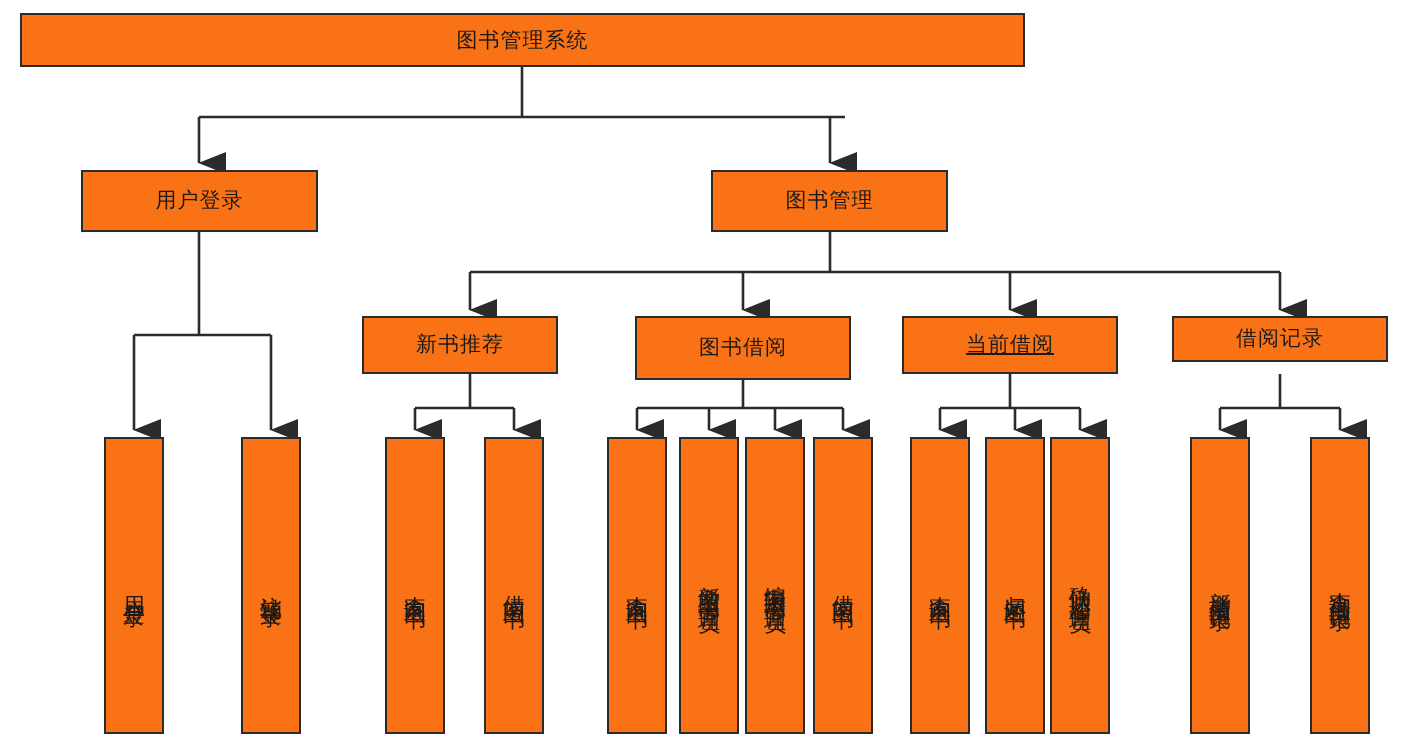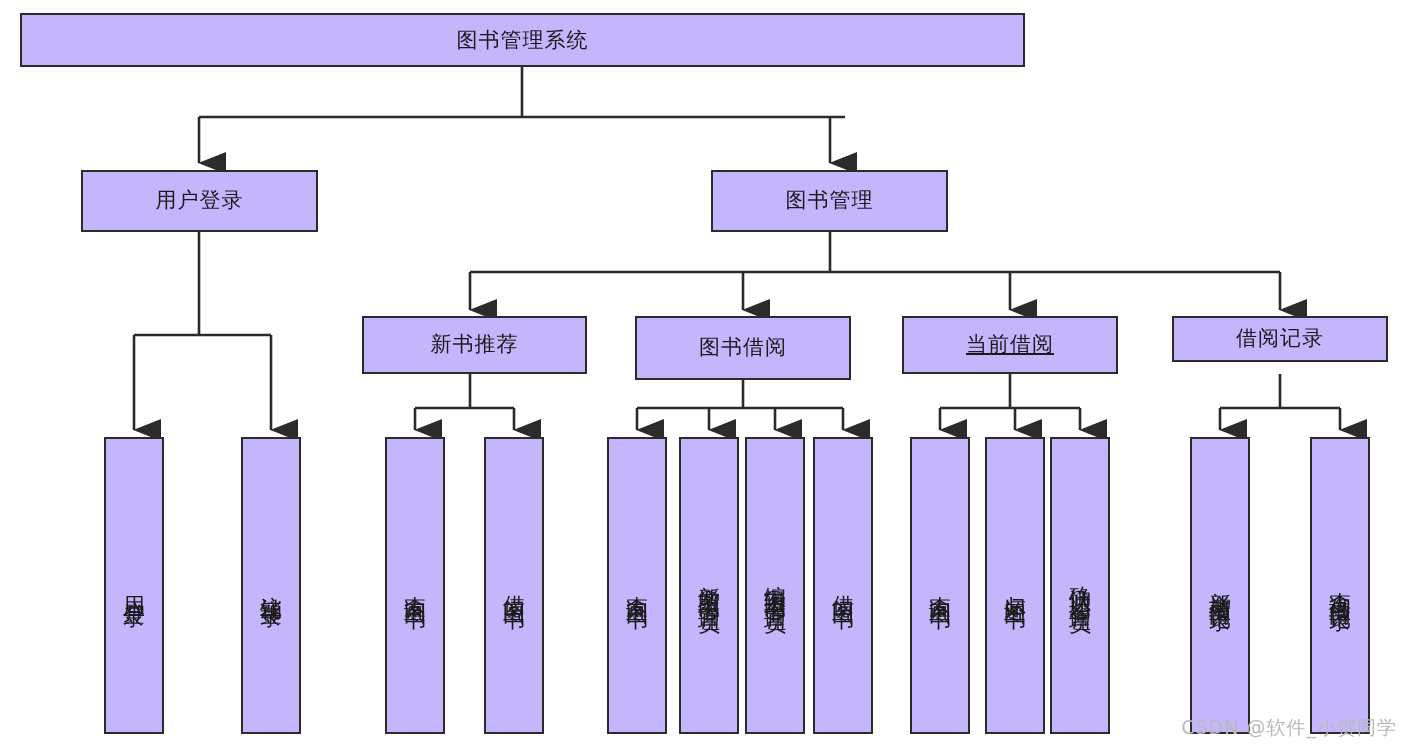--- a/index.html
+++ b/index.html
@@ -20,21 +20,21 @@
     position:absolute;
     left:0; top:0;
     width:1405px;
     height:747px;
     pointer-events:none;
   }
   
   .node{
     position:absolute;
     box-sizing:border-box;
-    background:#c4b5fd;
+    background:#f97316;
     border:2px solid #2b2b2b;
     display:flex;
     align-items:center;
     justify-content:center;
     color:#1a1a1a;
   }
   .node.horiz{
     font-size:21px;
     letter-spacing:1px;
     line-height:1;
@@ -130,21 +130,21 @@
     <span>图书管理系统</span>
   </div>
 
   <div class="node horiz" style="left:81px;top:170px;width:237px;height:62px;">
     <span>用户登录</span>
   </div>
   <div class="node horiz" style="left:711px;top:170px;width:237px;height:62px;">
     <span>图书管理</span>
   </div>
 
-  <div class="node horiz" style="left:362px;top:316px;width:225px;height:58px;">
+  <div class="node horiz" style="left:362px;top:316px;width:196px;height:58px;">
     <span>新书推荐</span>
   </div>
   <div class="node horiz" style="left:635px;top:316px;width:216px;height:64px;">
     <span>图书借阅</span>
   </div>
   <div class="node horiz" style="left:902px;top:316px;width:216px;height:58px;text-decoration:underline;">
     <span>当前借阅</span>
   </div>
   <div class="node horiz" style="left:1172px;top:316px;width:216px;height:46px;">
     <span>借阅记录</span>
@@ -187,14 +187,13 @@
     <span class="vtext">确认归还（管理员）</span>
   </div>
 
   <div class="node leaf" style="left:1190px;top:437px;width:60px;height:297px;">
     <span class="vtext">新增借阅记录</span>
   </div>
   <div class="node leaf" style="left:1310px;top:437px;width:60px;height:297px;">
     <span class="vtext">查询借阅记录</span>
   </div>
 
-  <div id="watermark">CSDN @软件_小贺同学</div>
 </div>
 
 </body></html>

